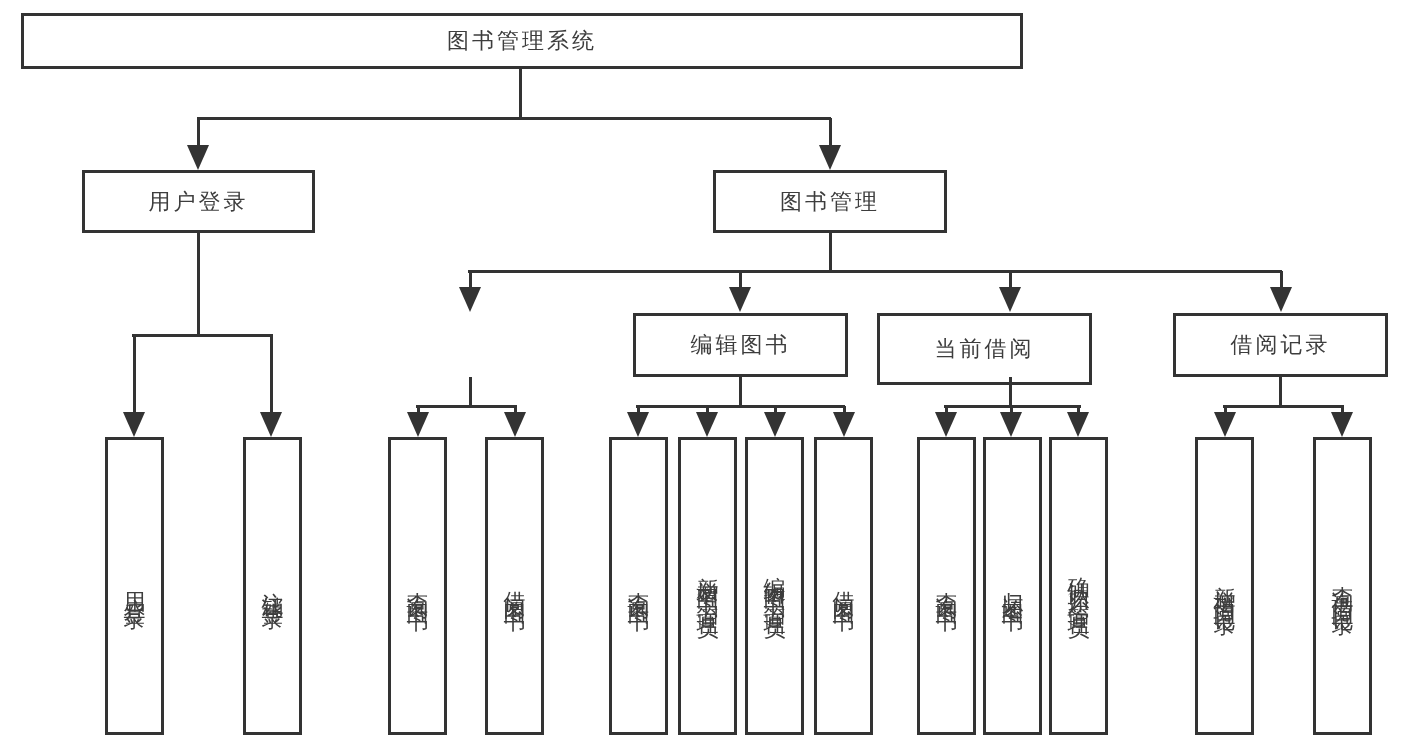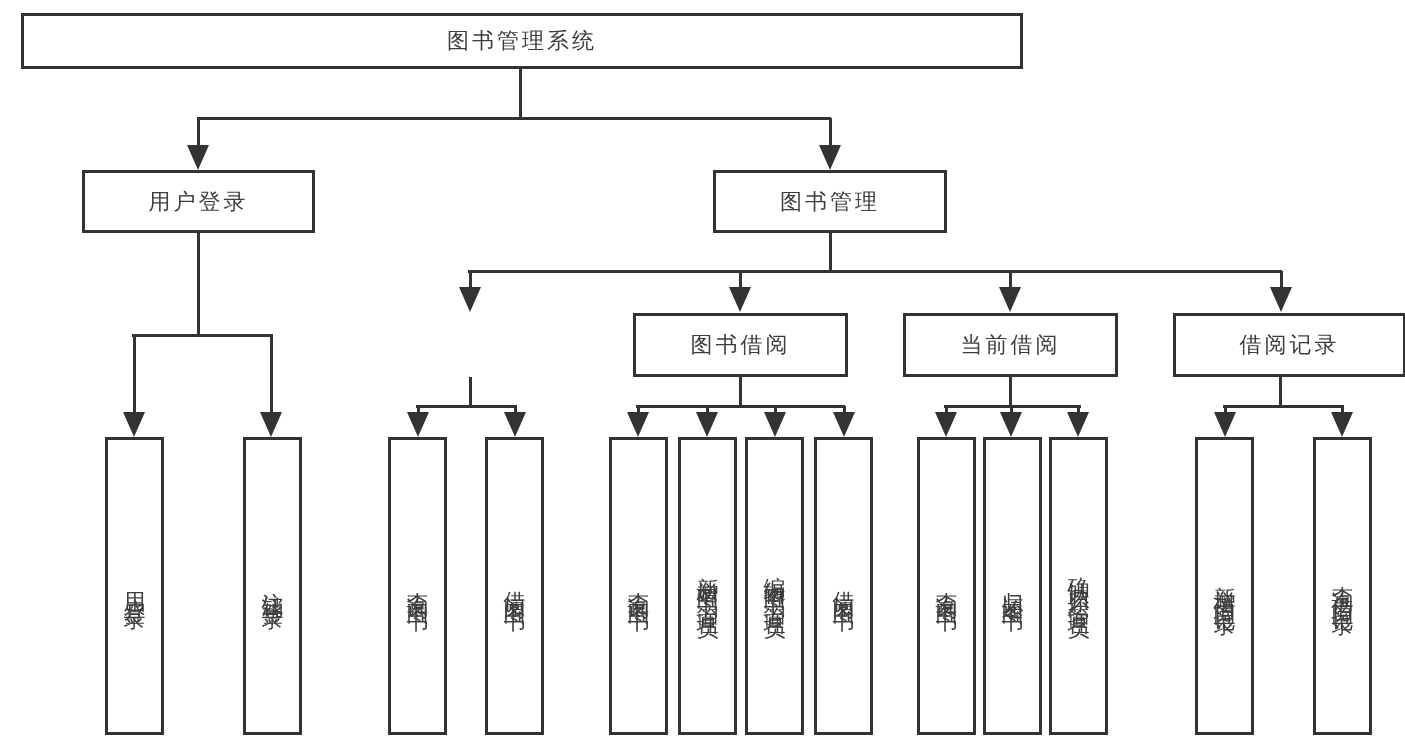--- a/index.html
+++ b/index.html
@@ -75,26 +75,26 @@
   </div>
 
   <div class="box hbox" style="left:82px;top:170px;width:233px;height:63px">
     <span>用户登录</span>
   </div>
   <div class="box hbox" style="left:713px;top:170px;width:234px;height:63px">
     <span>图书管理</span>
   </div>
 
   <div class="box hbox" style="left:633px;top:313px;width:215px;height:64px">
-    <span>图书借阅</span>
-  </div>
-  <div class="box hbox" style="left:903px;top:313px;width:215px;height:64px">
+    <span>编辑图书</span>
+  </div>
+  <div class="box hbox" style="left:877px;top:313px;width:215px;height:72px">
     <span>当前借阅</span>
   </div>
-  <div class="box hbox" style="left:1173px;top:313px;width:233px;height:64px">
+  <div class="box hbox" style="left:1173px;top:313px;width:215px;height:64px">
     <span>借阅记录</span>
   </div>
 
   <div class="box vbox" style="left:105px;top:437px;width:59px;height:298px">
     <span>用户登录</span>
   </div>
   <div class="box vbox" style="left:243px;top:437px;width:59px;height:298px">
     <span>注销登录</span>
   </div>
 

